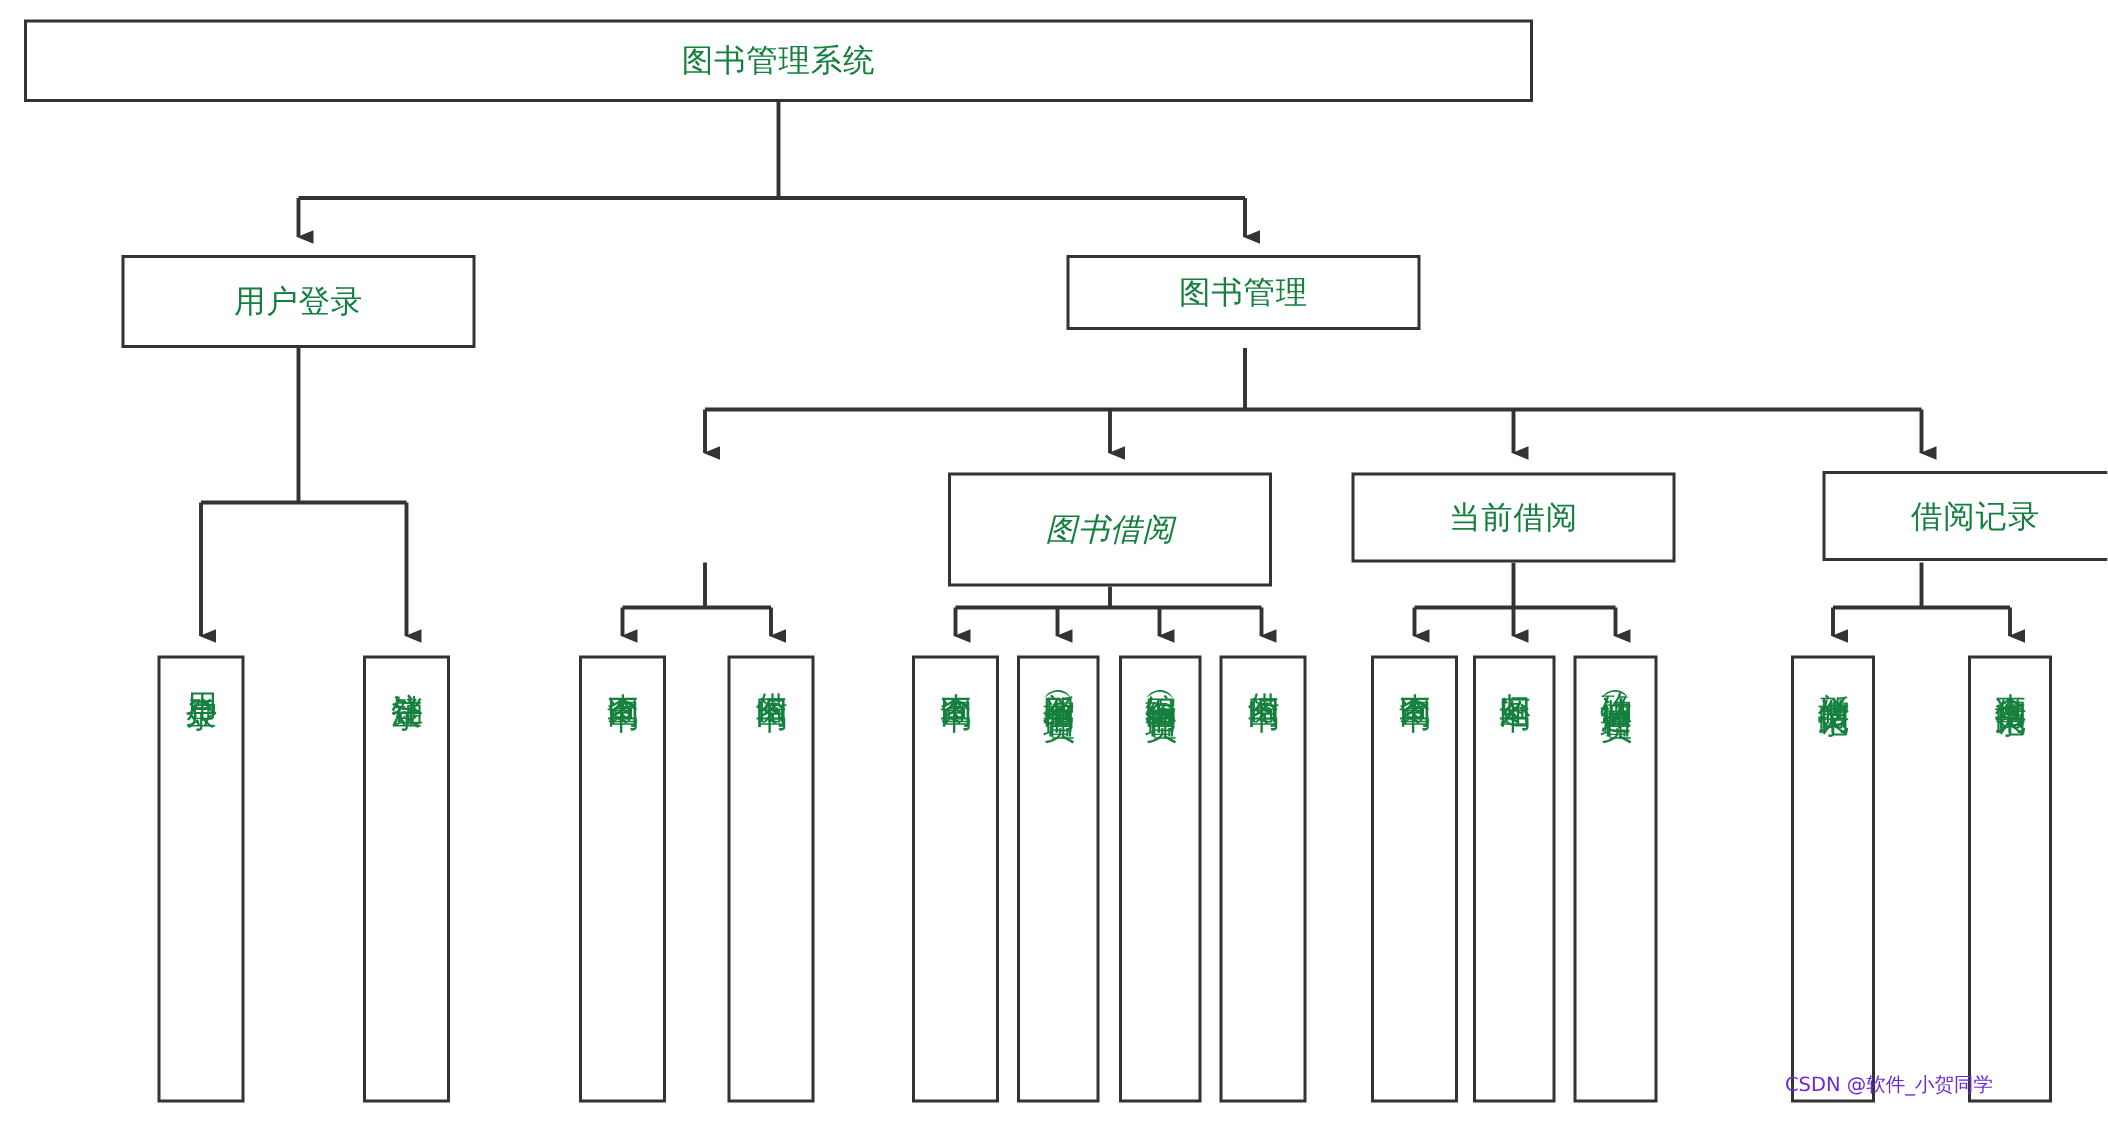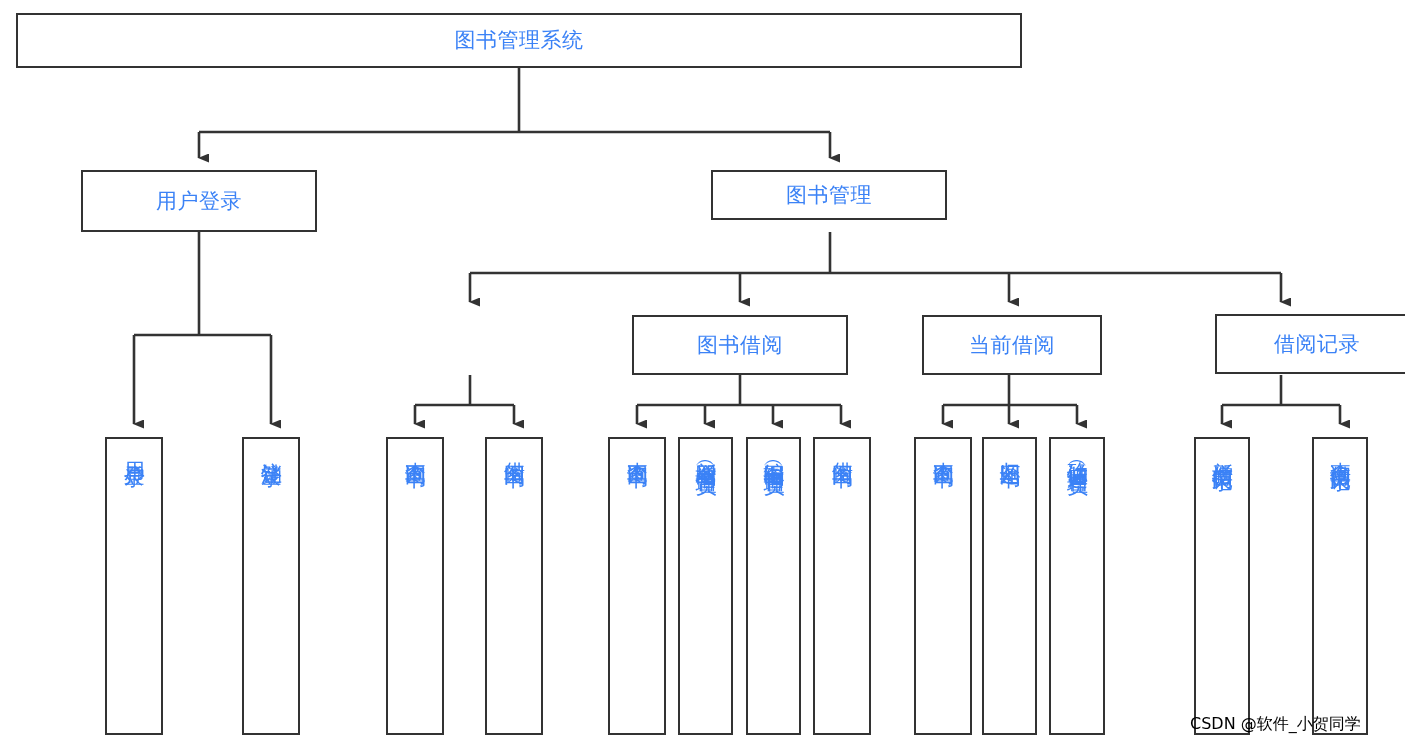--- a/index.html
+++ b/index.html
@@ -30,21 +30,21 @@
     position: absolute;
     box-sizing: border-box;
     background: #ffffff;
     border: 2px solid #333333;
     display: flex;
     align-items: center;
     justify-content: center;
     z-index: 2;
   }
   .node-label {
-    color: #3b82f6;
+    color: #15803d;
     letter-spacing: 0.5px;
     white-space: nowrap;
     line-height: 1.18;
   }
   
   .node.horiz .node-label {
     font-size: 21px;
     writing-mode: horizontal-tb;
   }
   .node.root .node-label {
@@ -61,22 +61,22 @@
     text-orientation: upright;
     font-size: 21px;
     letter-spacing: 2px;
     line-height: 1;
     text-align: start;
   }
   #watermark {
     position: absolute;
     left: 1190px;
     top: 714px;
-    font-size: 16px;
-    color: #000000;
+    font-size: 13px;
+    color: #6d28d9;
     white-space: nowrap;
     z-index: 5;
     font-family: "DejaVu Sans", "Liberation Sans", sans-serif;
   }
 </style>
 </head>
 <body>
 
 <div id="diagram-root">
 
@@ -135,24 +135,24 @@
     <span class="node-label">图书管理系统</span>
   </div>
 
   <div class="node horiz" style="left:81px; top:170px; width:236px; height:62px;">
     <span class="node-label">用户登录</span>
   </div>
   <div class="node horiz" style="left:711px; top:170px; width:236px; height:50px;">
     <span class="node-label">图书管理</span>
   </div>
 
-  <div class="node horiz" style="left:632px; top:315px; width:216px; height:60px;">
+  <div class="node horiz" style="left:632px; top:315px; width:216px; height:76px;font-style:italic;">
     <span class="node-label">图书借阅</span>
   </div>
-  <div class="node horiz" style="left:901px; top:315px; width:180px; height:60px;margin-left:21px;">
+  <div class="node horiz" style="left:901px; top:315px; width:216px; height:60px;">
     <span class="node-label">当前借阅</span>
   </div>
   <div class="node horiz" style="left:1173px; top:314px; width:204px; height:60px;margin-left:42px;">
     <span class="node-label">借阅记录</span>
   </div>
 
   <div class="node vert" style="left:105px; top:437px; width:58px; height:298px;">
     <span class="node-label">用户登录</span>
   </div>
   <div class="node vert" style="left:242px; top:437px; width:58px; height:298px;">

